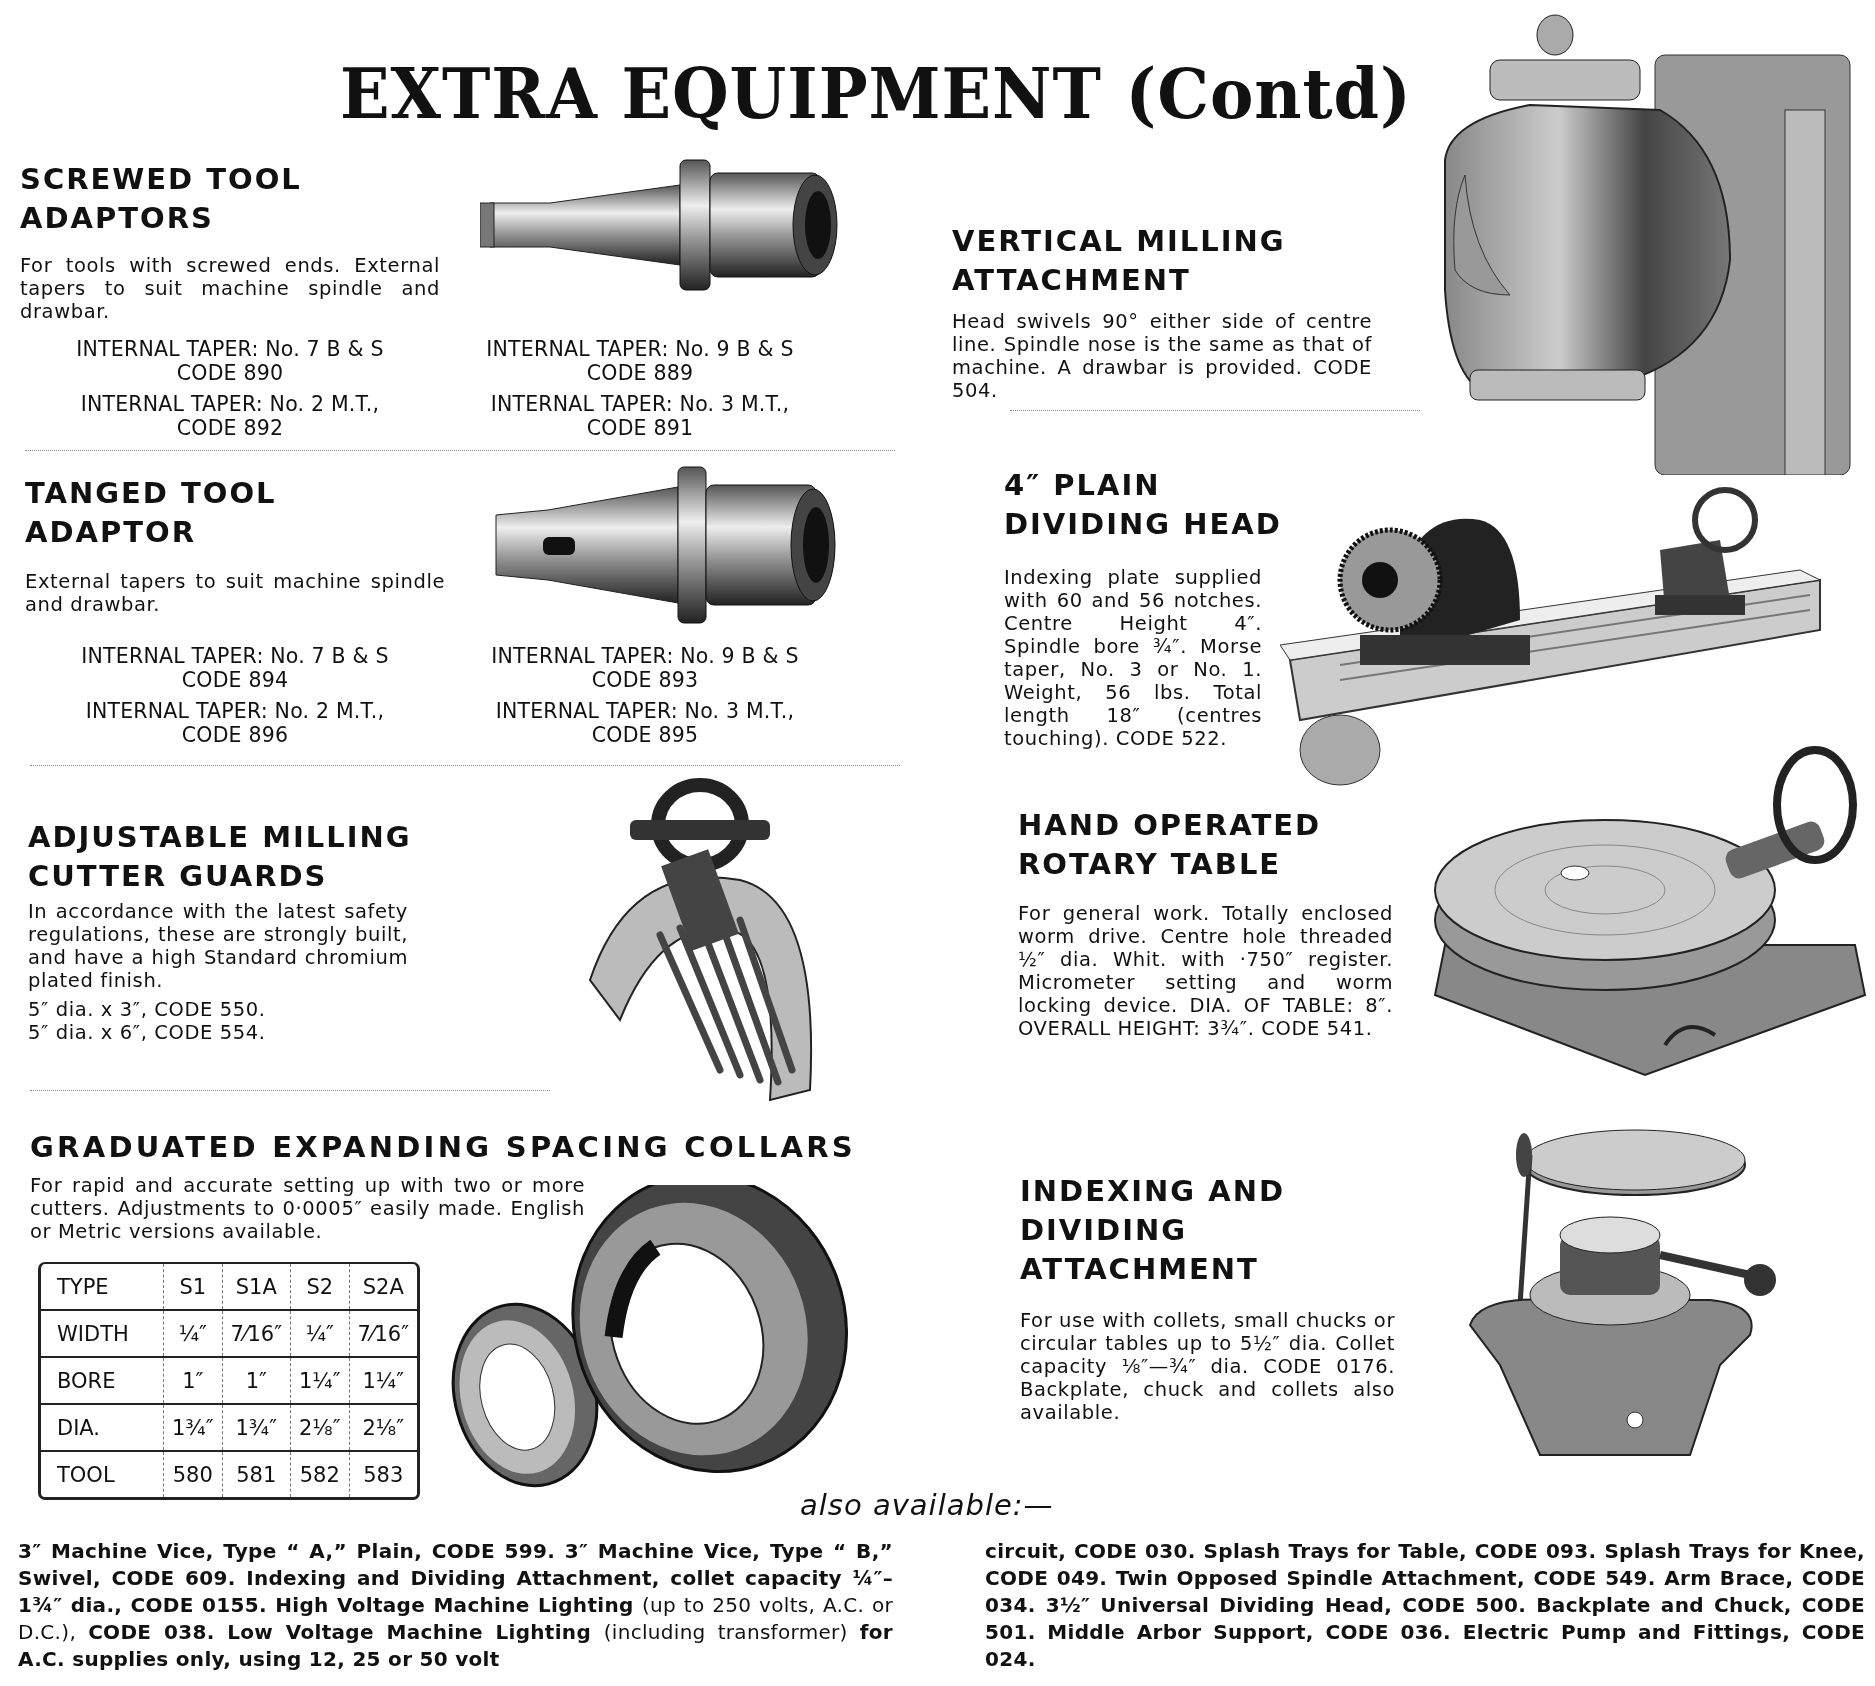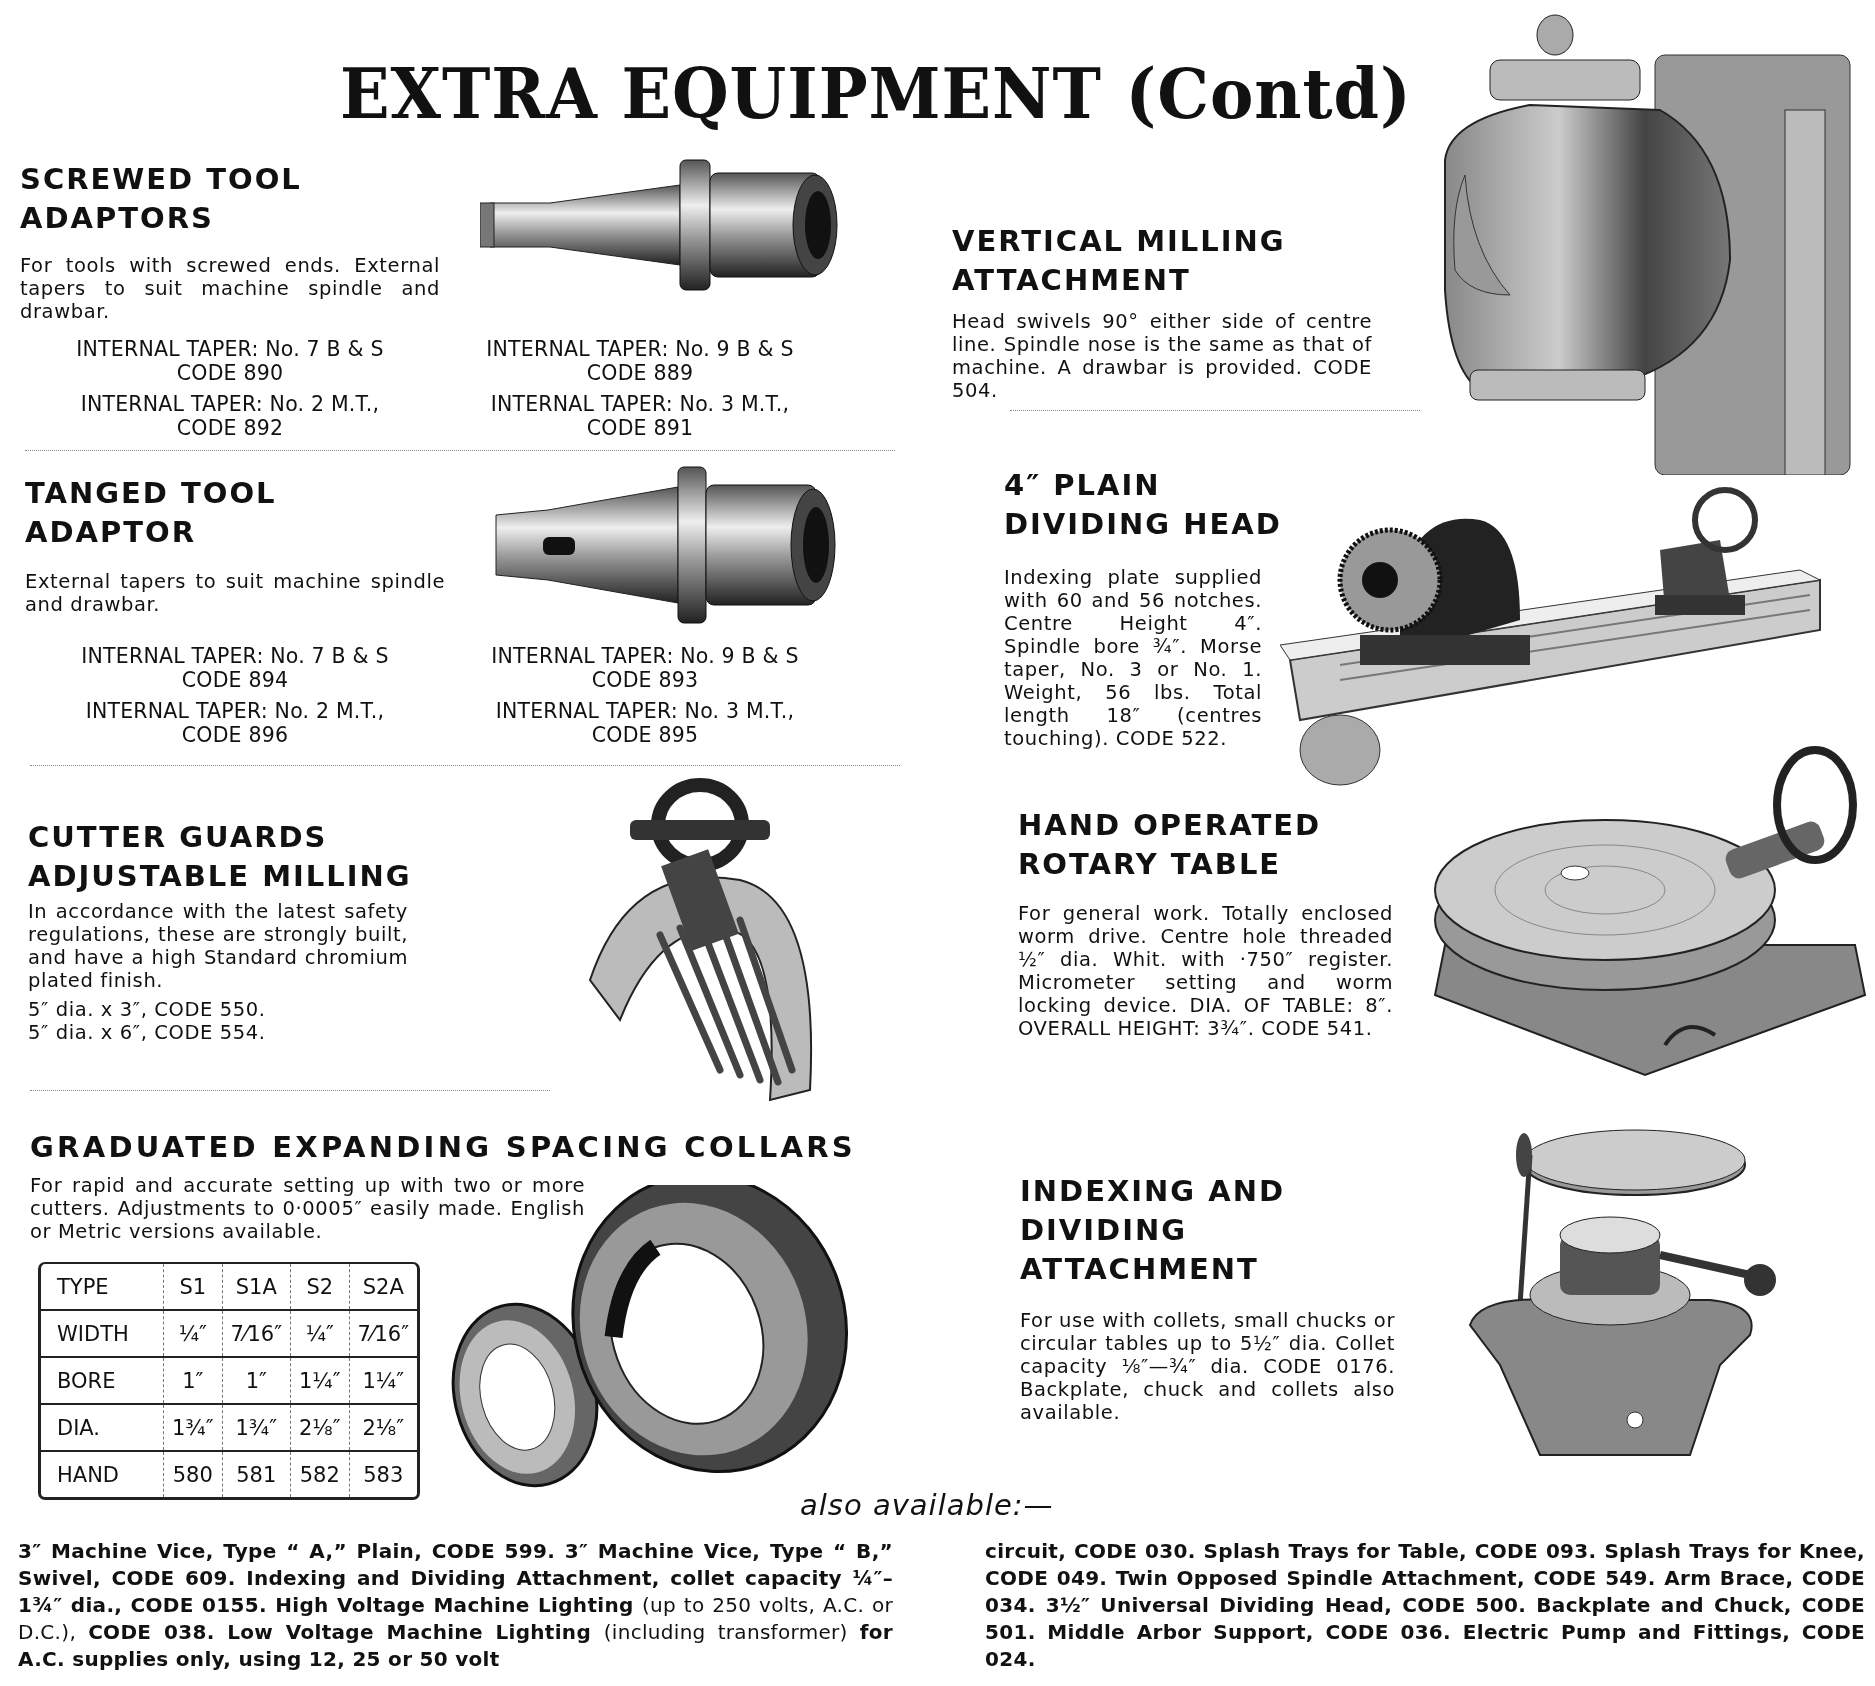--- a/index.html
+++ b/index.html
@@ -104,22 +104,22 @@
     <rect x="190" y="2" width="28" height="156" rx="6" fill="url(#metal1)" stroke="#111"></rect>
     <rect x="218" y="20" width="110" height="120" rx="8" fill="url(#metal1)" stroke="#111"></rect>
     <ellipse cx="325" cy="80" rx="22" ry="56" fill="#444" stroke="#111"></ellipse>
     <ellipse cx="328" cy="80" rx="13" ry="38" fill="#111"></ellipse>
   </svg>
 </div>
 <div class="abs rule" style="left:30px; top:765px; width:870px;"></div>
 
 <div class="abs" style="left:28px; top:818px; width:380px;">
   <div class="heading">
+    <div>ADJUSTABLE MILLING</div>
     <div>CUTTER GUARDS</div>
-    <div>ADJUSTABLE MILLING</div>
   </div>
   <div class="body" style="margin-top:4px;">In accordance with the latest safety regulations, these are strongly built, and have a high Standard chromium plated finish.</div>
   <div class="body specs" style="margin-top:6px; text-align:left;">
     <div>5″ dia. x 3″, CODE 550.</div>
     <div>5″ dia. x 6″, CODE 554.</div>
   </div>
 </div>
 <div class="abs" style="left:570px; top:770px; width:270px; height:350px;">
   <svg width="270" height="350" viewBox="0 0 270 350">
     <ellipse cx="130" cy="55" rx="42" ry="40" fill="none" stroke="#222" stroke-width="14"></ellipse>
@@ -164,21 +164,21 @@
       <td>1¼″</td>
     </tr>
     <tr>
       <td>DIA.</td>
       <td>1¾″</td>
       <td>1¾″</td>
       <td>2⅛″</td>
       <td>2⅛″</td>
     </tr>
     <tr>
-      <td>HAND</td>
+      <td>TOOL</td>
       <td>580</td>
       <td>581</td>
       <td>582</td>
       <td>583</td>
     </tr>
   </tbody>
     </table>
 </div>
 <div class="abs" style="left:445px; top:1185px; width:420px; height:310px;">
   <svg width="420" height="310" viewBox="0 0 420 310">

